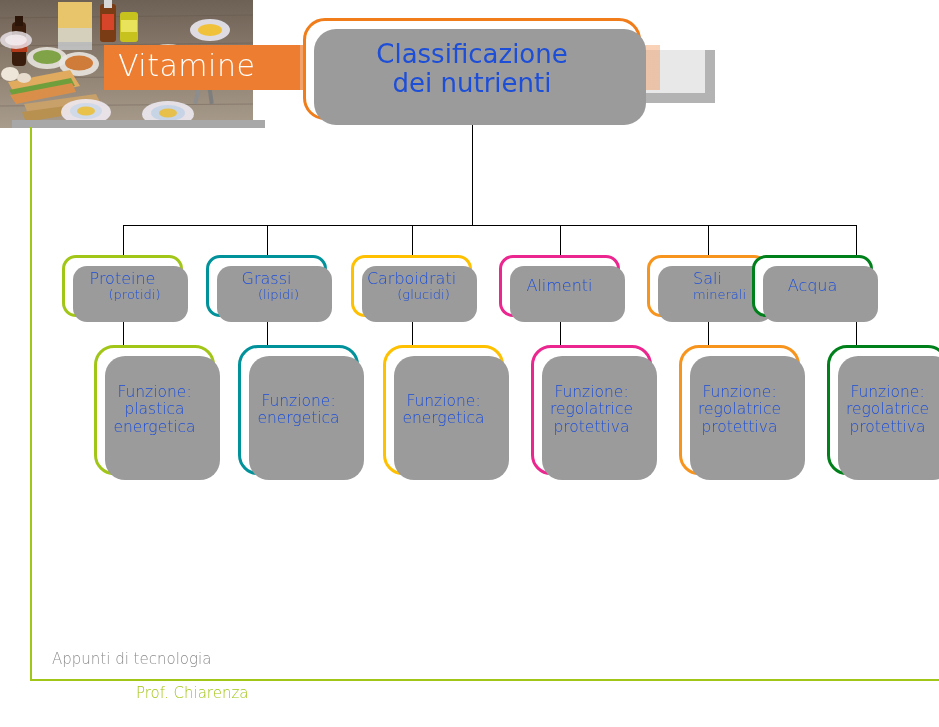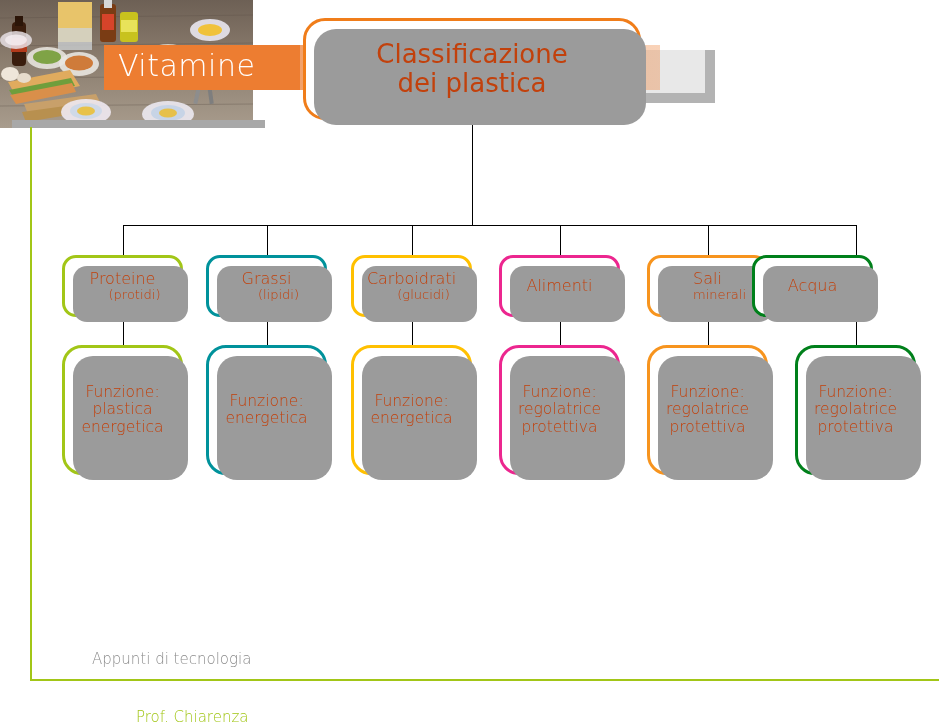--- a/index.html
+++ b/index.html
@@ -125,21 +125,21 @@
     position: absolute;
     box-sizing: border-box;
     background: #ffffff;
     border-style: solid;
     border-width: 3px;
     display: flex;
     align-items: center;
     justify-content: center;
     text-align: center;
     z-index: 5;
-    color: #c2410c;
+    color: #1d4ed8;
     font-family: "DejaVu Sans", sans-serif;
     font-weight: 300;
     line-height: 1.12;
   }
   .node .shadow-el {
     position: absolute;
     left: 8px;
     top: 8px;
     right: -8px;
     bottom: -8px;
@@ -168,45 +168,44 @@
   }
   .cat .shadow-el { border-radius: 14px; }
   .cat .sub { font-size: 13px; margin-left: 24px; }
 
   .fn {
     width: 121px;
     height: 130px;
     top: 345px;
     border-radius: 20px;
     font-size: 15.5px;
+    margin-left: 32px;
   }
   .fn .shadow-el { border-radius: 20px; }
 
   
   .footer-note {
     position: absolute;
     left: 52px;
     top: 650px;
     color: #8c8c8c;
     font-size: 15px;
     font-family: "DejaVu Sans", sans-serif;
     font-weight: 300;
     z-index: 6;
-    margin-left: 40px;
   }
   .footer-author {
     position: absolute;
     left: 136px;
     top: 684px;
     color: #A2C617;
     font-size: 15px;
     font-family: "DejaVu Sans", sans-serif;
     font-weight: 300;
     z-index: 6;
-    margin-top: 24px;
   }
 </style>
 </head>
 <body>
 
 <div id="slide">
 
   <div class="photo">
     <svg class="photo-art" viewBox="0 0 253 128" preserveAspectRatio="none">
       <defs>
@@ -295,21 +294,21 @@
       <div class="line vline" style="left: 707.5px; top: 225px; height: 30px;"></div>
       <div class="line vline" style="left: 707.5px; top: 317px; height: 28px;"></div>
       <div class="line vline" style="left: 855.5px; top: 225px; height: 30px;"></div>
       <div class="line vline" style="left: 855.5px; top: 317px; height: 28px;"></div>
     </div>
 
   <div class="node node-title">
     <div class="shadow-el"></div>
     <div>
       <div>Classificazione</div>
-      <div>dei plastica</div>
+      <div>dei nutrienti</div>
     </div>
   </div>
 
   <div id="nodes">
       <div class="node cat" style="left: 62px; border-color: rgb(162, 198, 23);">
         <div class="shadow-el"></div>
         <div>
           <div>Proteine</div>
           <div class="sub">(protidi)</div>
         </div>

